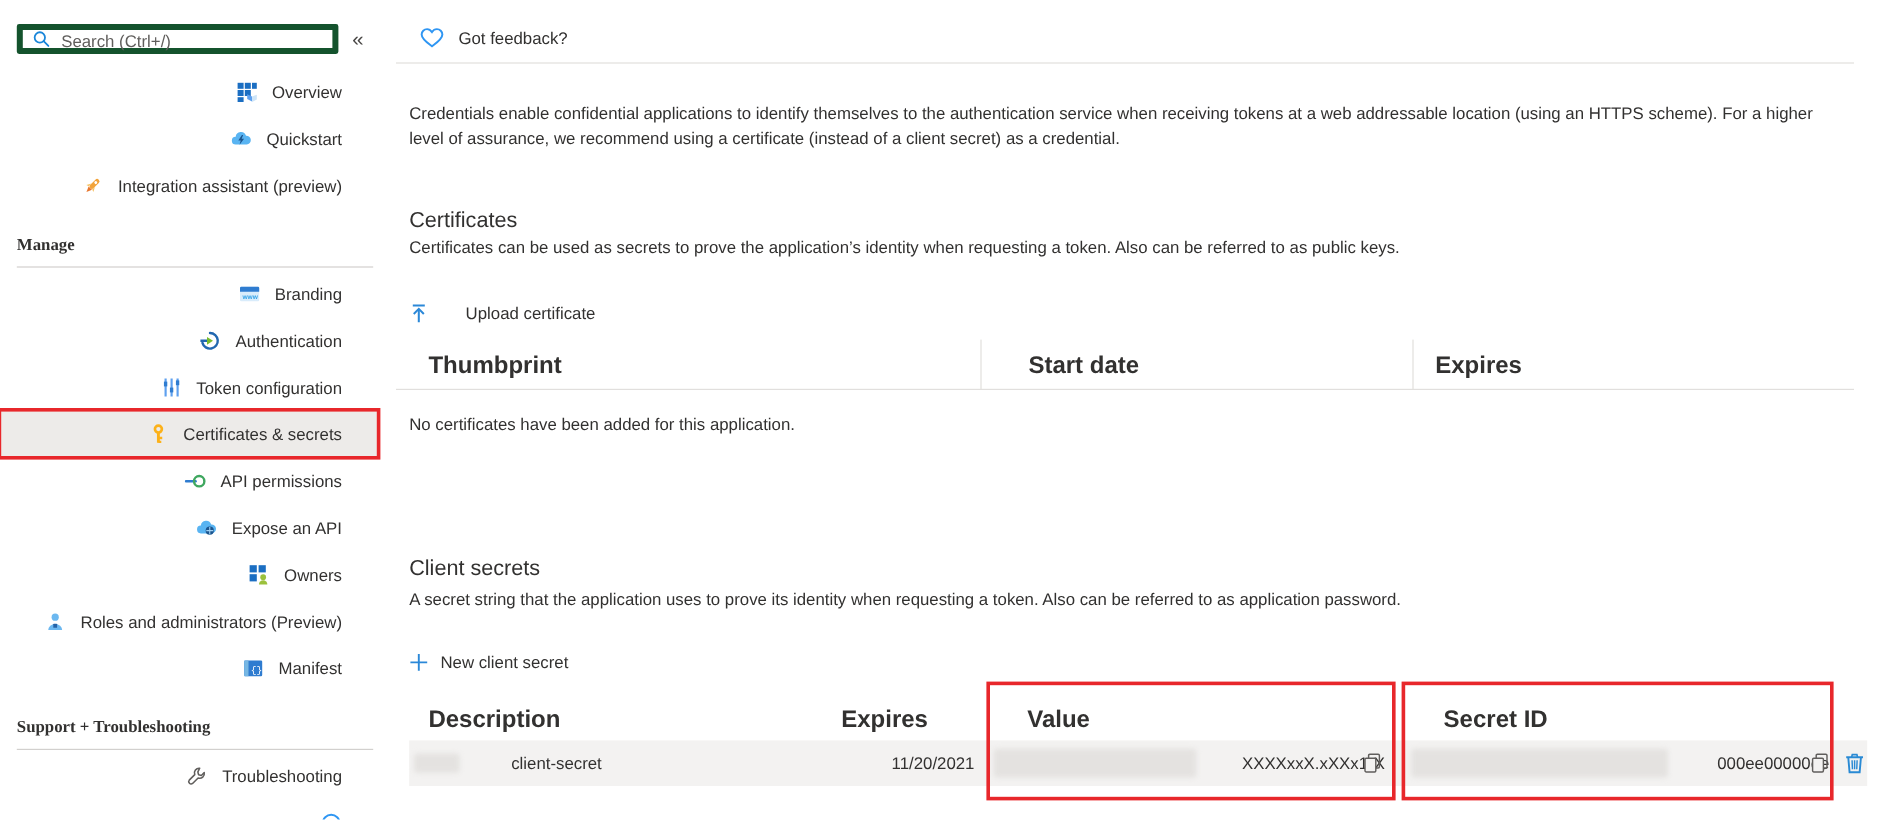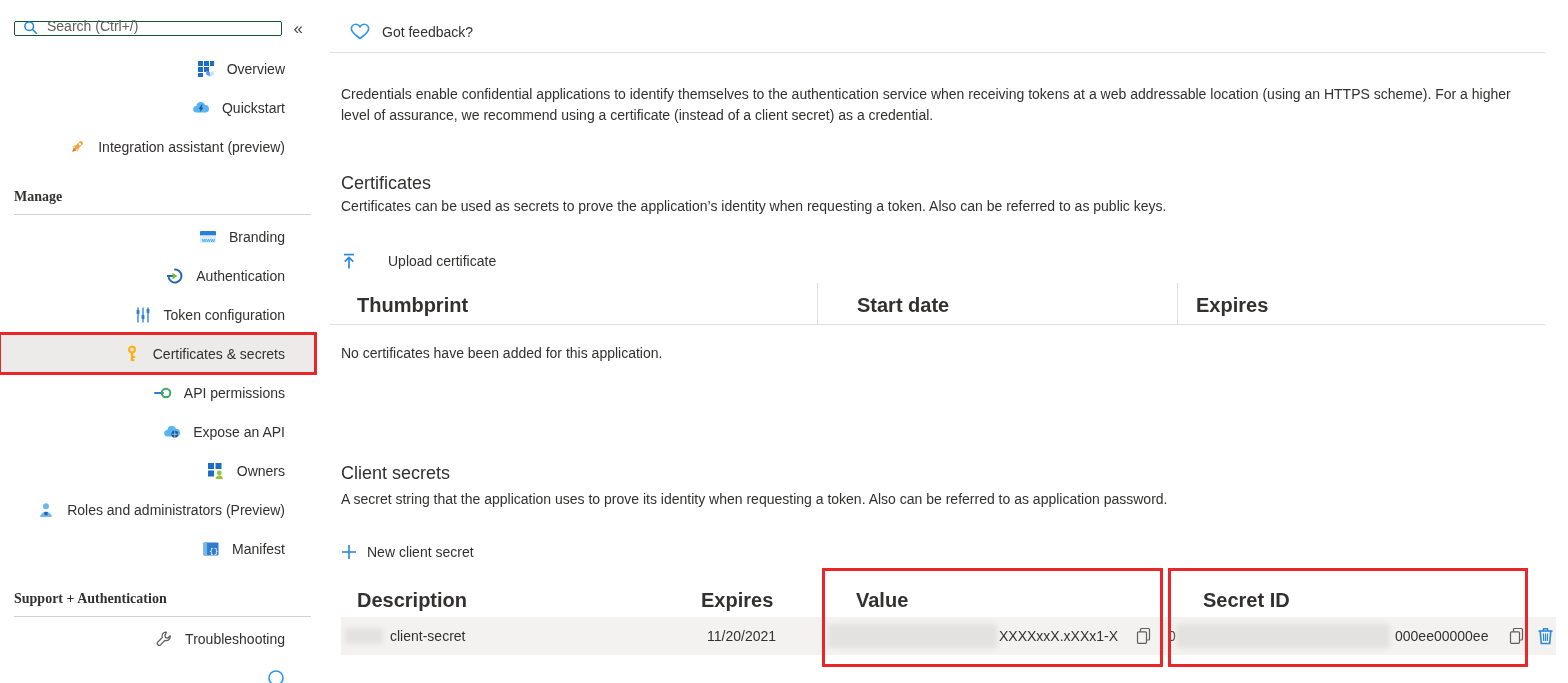--- a/index.html
+++ b/index.html
@@ -8,22 +8,22 @@
     width:1568px; height:683px; overflow:hidden; position:relative;
     background:#fff; color:#323130;
     font-family:"Liberation Sans","DejaVu Sans",sans-serif;
     font-size:14px;
   }
 
   
   .sidebar { position:absolute; left:0; top:0; width:315px; height:683px; background:#fff; }
   .search-row { display:flex; align-items:center; margin:20px 12px 12px 14px; }
   .search-box {
-    flex:1; height:15px; border:1px solid #14532d; border-radius:2px;
-    display:flex; align-items:flex-end; padding:0 8px; gap:7px; background:#fff;
+    flex:1; height:25px; border:5px solid #14532d; border-radius:2px;
+    display:flex; align-items:flex-start; padding:0 8px; gap:7px; background:#fff;
   }
   .search-box input {
     border:none; outline:none; width:100%; font-size:14px;
     font-family:inherit; color:#323130; background:transparent;
   }
   .search-box input::placeholder { color:#605e5c; }
   .collapse-btn { margin-left:12px; color:#484644; font-size:17px; cursor:pointer; line-height:1; }
 
   .nav-item { height:39px; display:flex; align-items:center; padding:0 30px; gap:12px; cursor:pointer;justify-content:flex-end; }
   .nav-item .lbl { white-space:nowrap; }
@@ -45,21 +45,21 @@
 
   .tbl { position:absolute; left:0; }
   .tbl .hdr-lbl { position:absolute; top:11px; font-weight:700; font-size:20px; white-space:nowrap; }
   .vsep { position:absolute; top:0; width:1px; height:42px; background:#e1dfdd; }
 
   .cert-table { top:283px; width:1215px; height:42px; border-bottom:1px solid #e1dfdd; }
   .cert-empty { position:absolute; top:345px; left:11px; }
 
   .cs-table { top:578px; width:1226px; height:77px; }
   .cs-row { position:absolute; top:39px; left:11px; width:1215px; height:38px; background:#f3f2f1; }
-  .cs-row .cell { position:absolute; top:0; height:28px; line-height:38px; white-space:nowrap; }
+  .cs-row .cell { position:absolute; top:0; height:28px; line-height:38px; white-space:nowrap;margin-left:36px; }
   .blur-box { position:absolute; background:#e4e2e0; border-radius:3px; filter:blur(2px); }
   .row-icon { position:absolute; top:10px; width:17px; height:18px; cursor:pointer; }
 
   .hl-box { position:absolute; border:3px solid #e8272b; pointer-events:none; }
 
   svg { display:block; }
 </style>
 </head>
 <body>
 
@@ -219,21 +219,21 @@
     <span class="icon18">
       <svg width="18" height="18" viewBox="0 0 18 18">
         <rect x="1.5" y="2.5" width="15" height="13" rx="1" fill="#2f7cd0"></rect>
         <rect x="1.5" y="2.5" width="3.6" height="13" fill="#77b7e3"></rect>
         <text x="7" y="12.5" font-size="8" fill="#fff" font-family="Liberation Mono, monospace">{}</text>
       </svg>
     </span>
     <span class="lbl">Manifest</span>
   </div>
 
-  <div class="nav-header">Support + Authentication</div>
+  <div class="nav-header">Support + Troubleshooting</div>
   <div class="nav-divider"></div>
 
   <div class="nav-item">
     <span class="icon18">
       <svg width="18" height="18" viewBox="0 0 18 18">
         <path d="M11.4 2.2a3.9 3.9 0 0 0-4.1 5.3l-4.6 4.6a2 2 0 0 0 2.8 2.8l4.6-4.6a3.9 3.9 0 0 0 5.1-4.5L12.8 8.2l-2.3-.6-.6-2.3z" fill="none" stroke="#605e5c" stroke-width="1.3" stroke-linejoin="round"></path>
       </svg>
     </span>
     <span class="lbl">Troubleshooting</span>
   </div>

